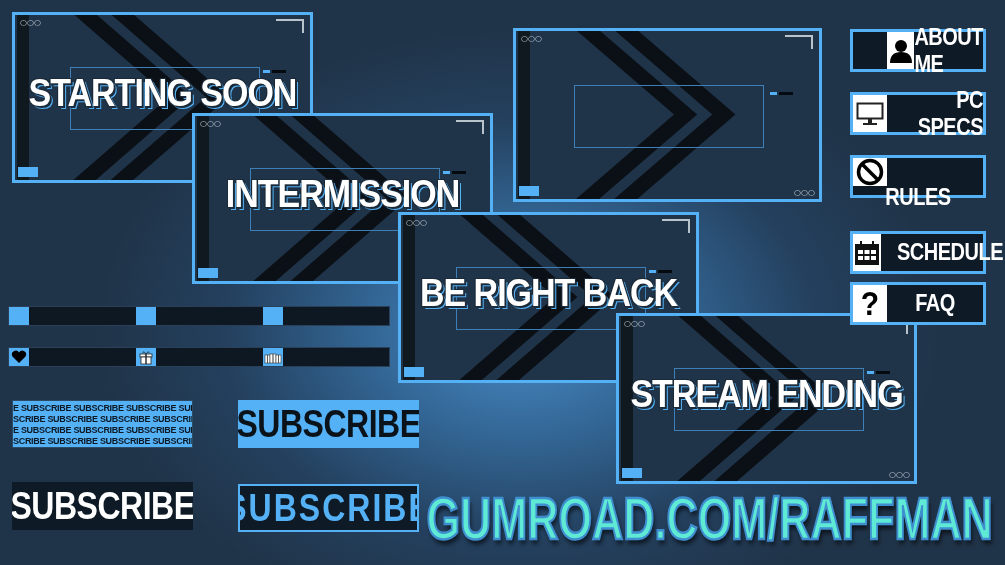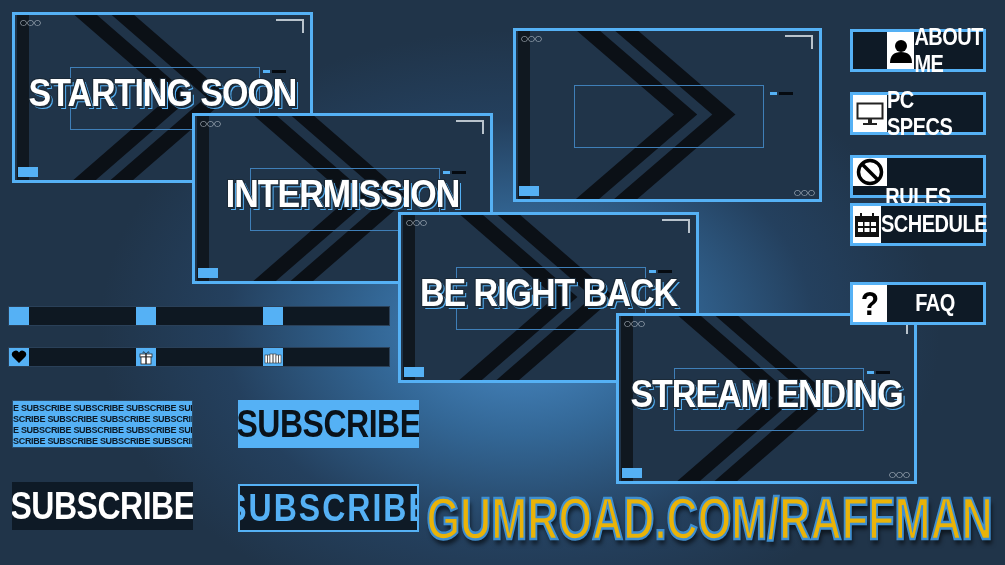--- a/index.html
+++ b/index.html
@@ -113,21 +113,21 @@
     left: 238px; top: 484px; width: 181px; height: 48px;
     background: #0e1a26; border: 2px solid #55b1f5; color: #55b1f5; font-size: 32px;
     letter-spacing: 2px;
   }
   .sub-outline .t { letter-spacing: 2px; }
 
   .gumroad {
     position: absolute; left: 455px; top: 488px; width: 510px; height: 60px;
     display: flex; align-items: center; justify-content: center;
     font-weight: bold; font-size: 48px;
-    color: #eab308;
+    color: #5eead4;
     -webkit-text-stroke: 2px #3f8fd0;
     text-shadow: 2px 4px 4px rgba(0,0,0,0.6);
     letter-spacing: 0px; white-space: nowrap;
   }
   .gumroad span { display: inline-block; transform: scaleY(1.25) scaleX(0.9); }
 </style>
 </head>
 <body>
 
 <div class="frame" style="left:12px; top:12px;">
@@ -223,42 +223,42 @@
 <div class="side-btn" style="top:29px;padding-left:34px;">
   <div class="ico">
     <svg width="26" height="26" viewBox="0 0 26 26">
         <circle cx="13" cy="8" r="6" fill="#000"></circle>
         <path d="M2 25 Q2 14 13 14 Q24 14 24 25 Z" fill="#000"></path>
       </svg>
   </div>
   <div class="lbl">ABOUT ME</div>
 </div>
 
-<div class="side-btn" style="top:92px;">
+<div class="side-btn" style="top:92px;text-align:right;">
   <div class="ico">
     <svg width="28" height="26" viewBox="0 0 28 26">
         <rect x="1.5" y="2.5" width="25" height="15" fill="none" stroke="#222" stroke-width="2"></rect>
         <rect x="12" y="18" width="4" height="4" fill="#222"></rect>
         <rect x="7" y="22" width="14" height="2" fill="#222"></rect>
       </svg>
   </div>
   <div class="lbl">PC SPECS</div>
 </div>
 
 <div class="side-btn" style="top:155px;flex-direction:column;">
   <div class="ico">
     <svg width="28" height="28" viewBox="0 0 28 28">
         <circle cx="14" cy="14" r="11.5" fill="none" stroke="#000" stroke-width="3.5"></circle>
         <line x1="6" y1="6" x2="22" y2="22" stroke="#000" stroke-width="3.5"></line>
       </svg>
   </div>
   <div class="lbl">RULES</div>
 </div>
 
-<div class="side-btn" style="top:203px;">
+<div class="side-btn" style="top:231px;gap:16px;">
   <div class="ico">
     <svg width="28" height="28" viewBox="0 0 28 28">
         <rect x="2" y="5" width="24" height="21" fill="#111"></rect>
         <rect x="7" y="2" width="2" height="6" fill="#111"></rect>
         <rect x="19" y="2" width="2" height="6" fill="#111"></rect>
         <g fill="#fff">
           <rect x="5" y="11" width="5" height="4"></rect>
           <rect x="11.5" y="11" width="5" height="4"></rect>
           <rect x="18" y="11" width="5" height="4"></rect>
           <rect x="5" y="17" width="5" height="4"></rect>

